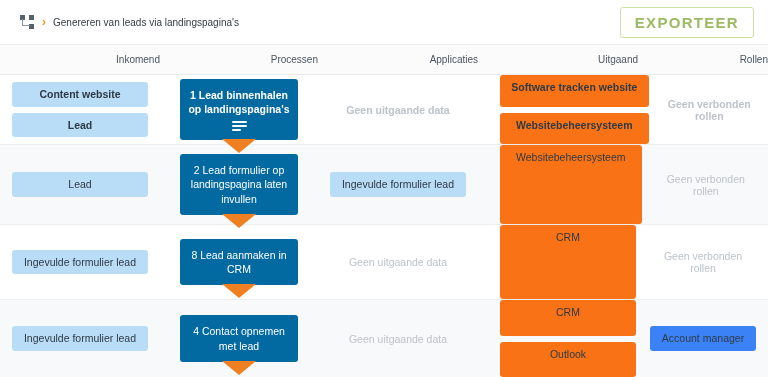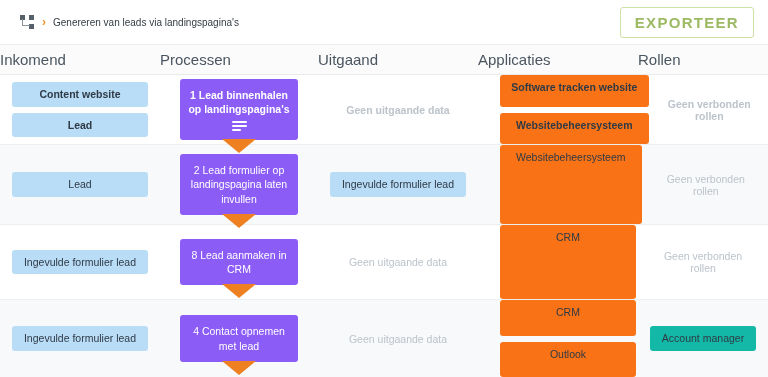--- a/index.html
+++ b/index.html
@@ -87,22 +87,22 @@
 
   
   .col-head {
     display: flex;
     height: 30px;
     align-items: center;
     background: #fbfbfc;
     border-bottom: 1px solid #e8eaec;
   }
   .col-head .cell {
-    text-align: left;
-    font-size: 15px;
+    text-align: right;
+    font-size: 10px;
     color: #4a5560;
   }
 
   
   .col-in   { flex: 0 0 160px; }
   .col-proc { flex: 0 0 158px; }
   .col-out  { flex: 0 0 160px; }
   .col-app  { flex: 0 0 160px; }
   .col-role { flex: 1 1 auto; }
 
@@ -133,42 +133,42 @@
     border-radius: 3px;
     font-size: 10.5px;
     line-height: 1.2;
     text-align: center;
     padding: 6px 6px;
     color: #2f3a45;
     cursor: pointer;
   }
   .chip.data { background: #b9dcf7; }
   .chip.app  { background: #f97316; margin-left: 20px; }
-  .chip.role { background: #14b8a6; }
+  .chip.role { background: #3b82f6; }
 
   .empty-text {
     font-size: 10.5px;
     color: #bcc3ca;
     text-align: center;
   }
 
   
   .proc-wrap {
     position: relative;
     align-self: stretch;
     display: flex;
     align-items: center;
     justify-content: center;
     padding: 0 12px;
   }
 
   .proc-box {
     position: relative;
     width: 118px;
-    background: #8b5cf6;
+    background: #0369a1;
     color: #ffffff;
     border-radius: 3px;
     font-size: 10.5px;
     line-height: 1.35;
     text-align: center;
     padding: 9px 8px 9px;
     cursor: pointer;
     z-index: 2;
   }
 
@@ -225,22 +225,22 @@
       </span>
       <span class="chev">›</span>
       <span class="crumb-title">Genereren van leads via landingspagina's</span>
     </div>
     <button class="export-btn">EXPORTEER</button>
   </div>
 
   <div class="col-head">
     <div class="cell col-in">Inkomend</div>
     <div class="cell col-proc">Processen</div>
+    <div class="cell col-app">Applicaties</div>
     <div class="cell col-out">Uitgaand</div>
-    <div class="cell col-app">Applicaties</div>
     <div class="cell col-role">Rollen</div>
   </div>
 
   <div class="rows">
 
     <div class="row plain r0">
       <div class="cell col-in">
         <div class="chip data">Content website</div>
         <div class="chip data">Lead</div>
       </div>

